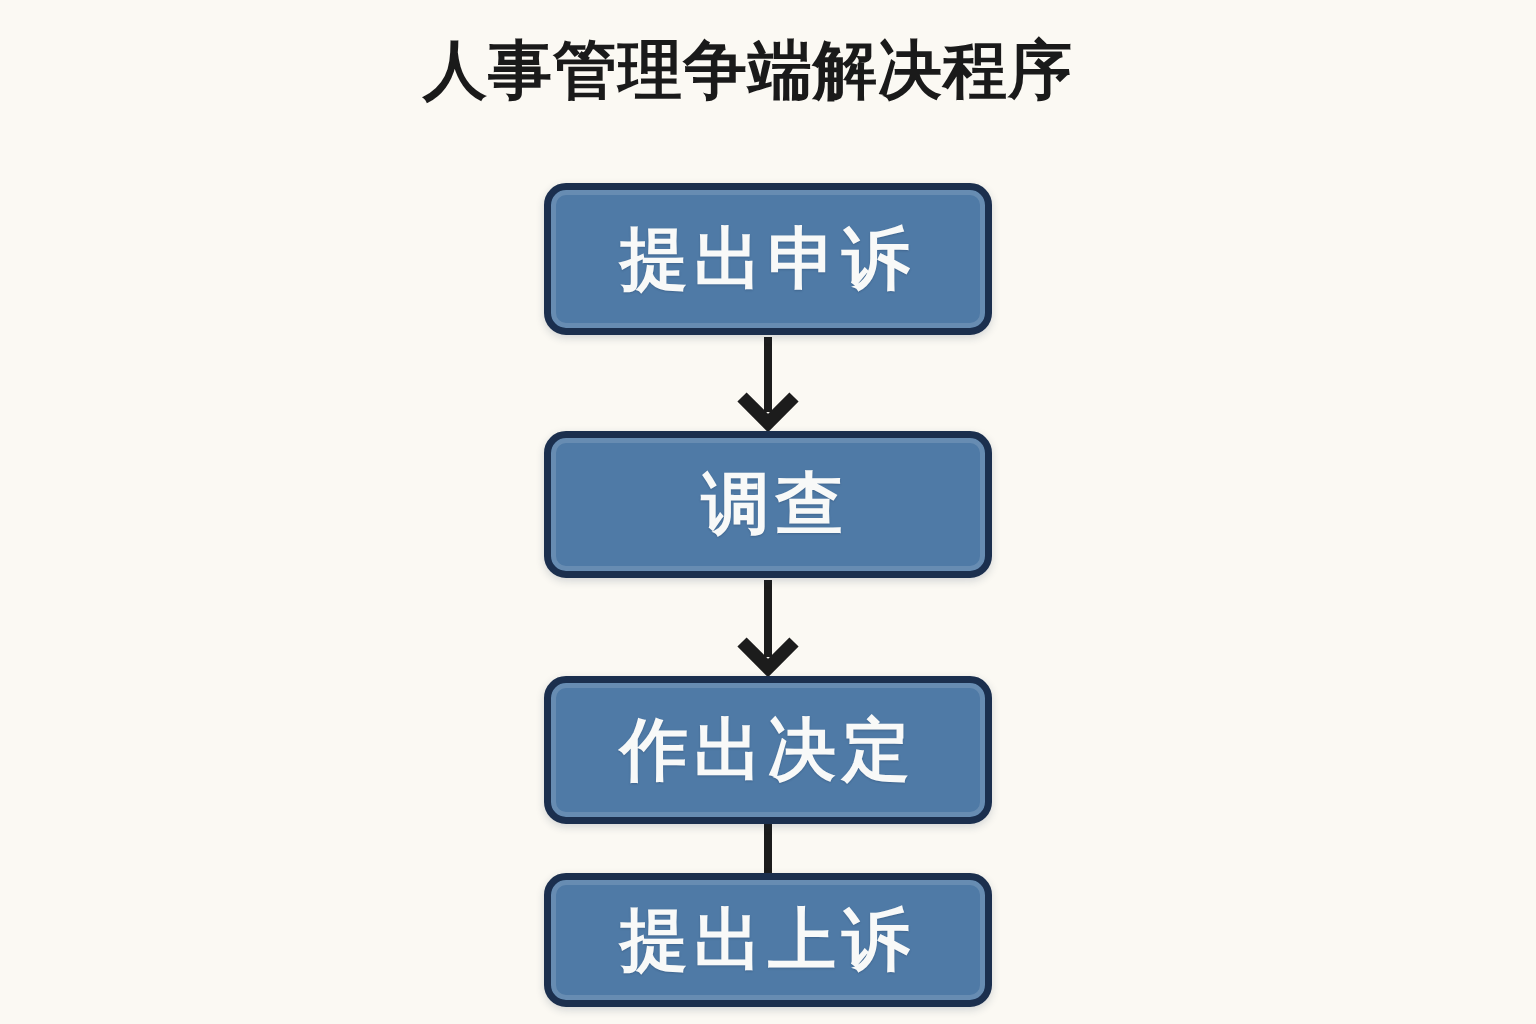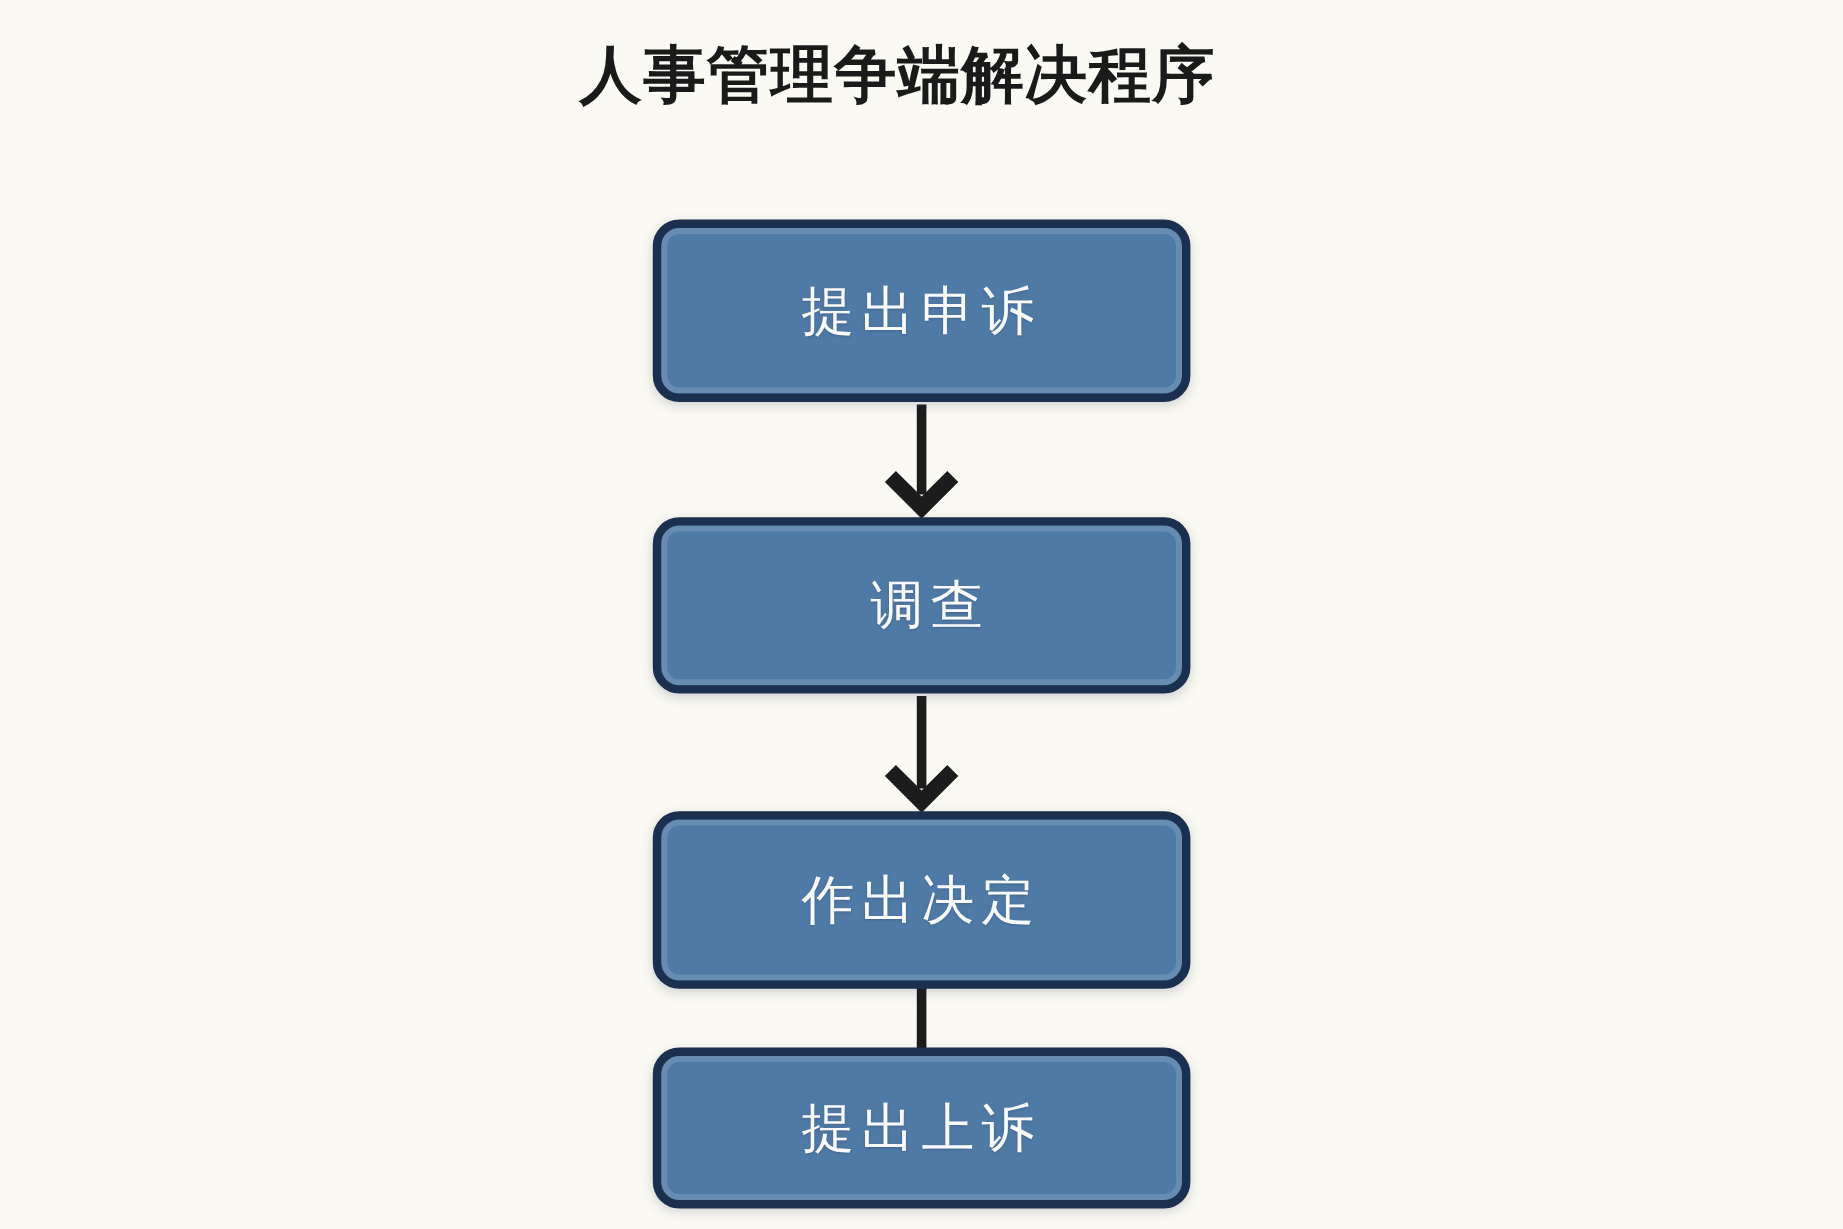--- a/index.html
+++ b/index.html
@@ -18,21 +18,21 @@
     width: 1536px;
     height: 1024px;
   }
   .title {
     position: absolute;
     top: 34px;
     left: 0;
     width: 1496px; 
     margin: 0;
     text-align: center;
-    font-size: 52px;
+    font-size: 64px;
     font-weight: 900;
     letter-spacing: 1px;
     color: var(--title-text, #1a1a1a);
     line-height: 1.15;
   }
   .connectors {
     position: absolute;
     inset: 0;
     width: 1536px;
     height: 1024px;
@@ -54,22 +54,22 @@
     border: 7px solid var(--node-border, #1b2f4e);
     border-radius: 22px;
     box-shadow: inset 0 0 0 5px rgba(255, 255, 255, 0.14),
                 0 3px 9px rgba(30, 48, 78, 0.18);
     display: flex;
     align-items: center;
     justify-content: center;
   }
   .node-label {
     color: var(--node-text, #ffffff);
-    font-size: 44px;
-    font-weight: 400;
+    font-size: 68px;
+    font-weight: 700;
     letter-spacing: 6px;
     white-space: nowrap;
     text-shadow: 0 1px 2px rgba(20, 40, 70, 0.25);
   }
   .node-1 { top: 183px; height: 152px; }
   .node-2 { top: 431px; height: 147px; padding-left: 15px; }
   .node-3 { top: 676px; height: 148px; }
   .node-4 { top: 873px; height: 134px; }
 </style>
 </head>

